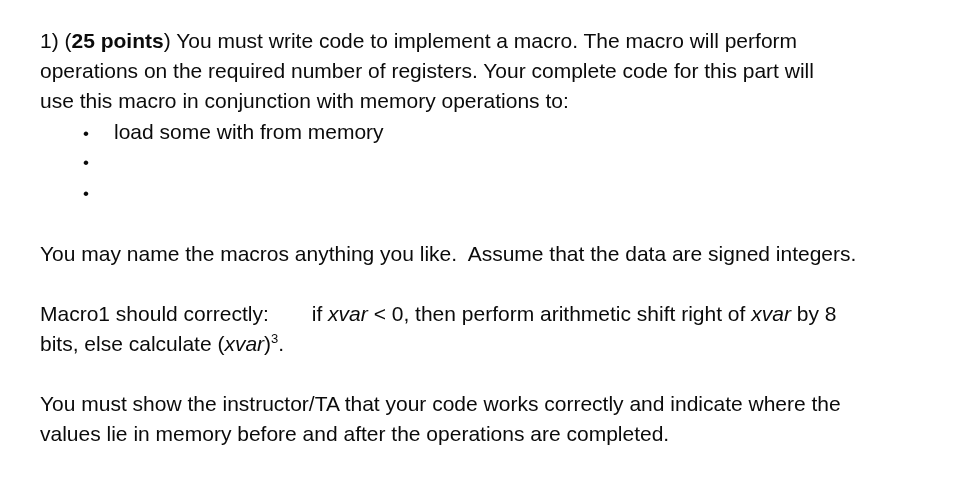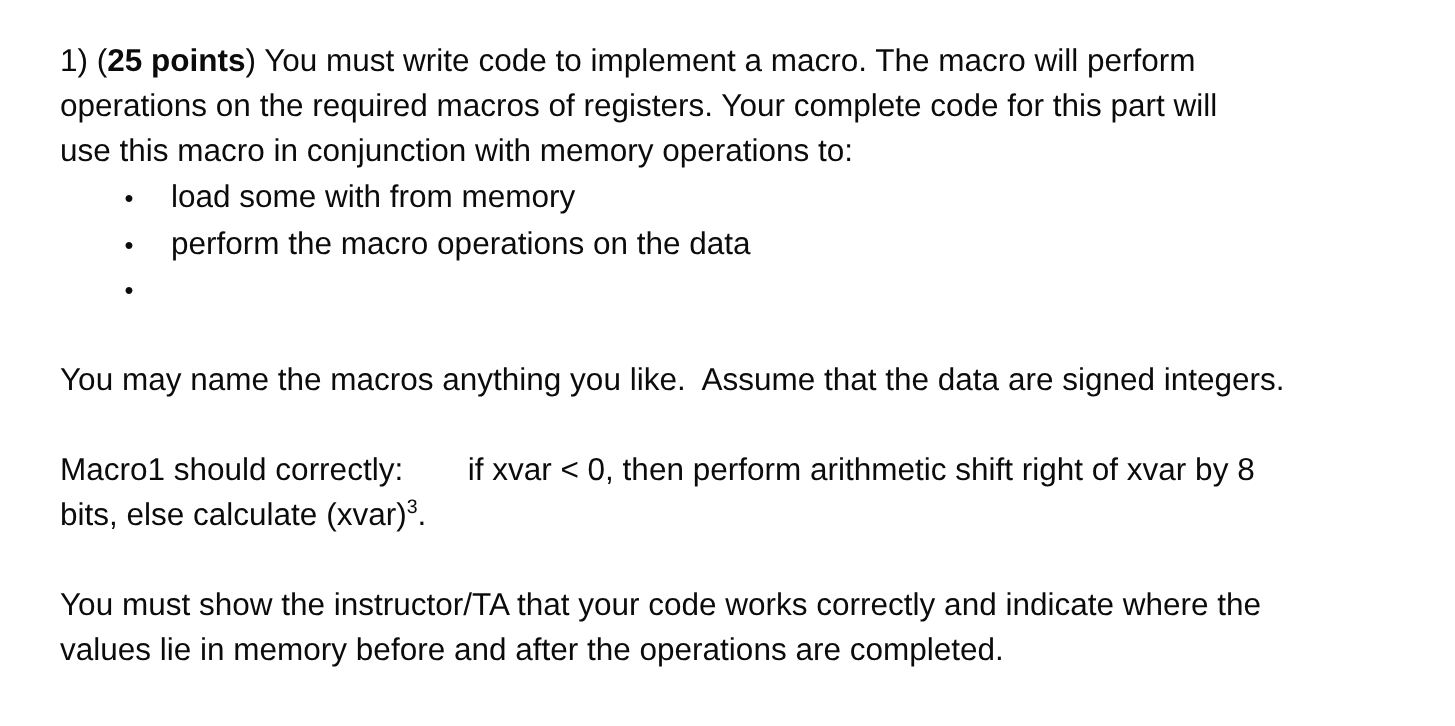--- a/index.html
+++ b/index.html
@@ -40,39 +40,39 @@
     padding-left: 43px;
     display: flex;
     align-items: baseline;
   }
   .bullet-glyph {
     display: inline-block;
     width: 31px;
     font-size: 17px;
   }
   .b { font-weight: bold; }
-  .i { }
+  .i { font-style: italic; }
   .sup {
     font-size: 13px;
     position: relative;
     top: -8px;
     line-height: 0;
   }
   .tab { display: inline-block; }
 </style>
 </head>
 <body>
 
 <div class="page">
   <div class="doc">
       <div class="line"><span>1) (</span><span class="b">25 points</span><span>) You must write code to implement a macro. The macro will perform</span></div>
-      <div class="line"><span>operations on the required macros of registers. Your complete code for this part will</span></div>
+      <div class="line"><span>operations on the required number of registers. Your complete code for this part will</span></div>
       <div class="line"><span>use this macro in conjunction with memory operations to:</span></div>
       <div class="bullet-line"><span class="bullet-glyph">•</span><span>load some with from memory</span></div>
-      <div class="bullet-line"><span class="bullet-glyph">•</span><span>perform the macro operations on the data</span></div>
+      <div class="bullet-line"><span class="bullet-glyph">•</span></div>
       <div class="bullet-line"><span class="bullet-glyph">•</span></div>
       <div class="gap"></div>
       <div class="line"><span>You may name the macros anything you like.  Assume that the data are signed integers.</span></div>
       <div class="gap"></div>
       <div class="line"><span>Macro1 should correctly:</span><span class="tab" style="width: 43px;"></span><span>if </span><span class="i">xvar</span><span> &lt; 0, then perform arithmetic shift right of </span><span class="i">xvar</span><span> by 8</span></div>
       <div class="line"><span>bits, else calculate (</span><span class="i">xvar</span><span>)</span><span class="sup">3</span><span>.</span></div>
       <div class="gap"></div>
       <div class="line"><span>You must show the instructor/TA that your code works correctly and indicate where the</span></div>
       <div class="line"><span>values lie in memory before and after the operations are completed.</span></div>
     </div>

